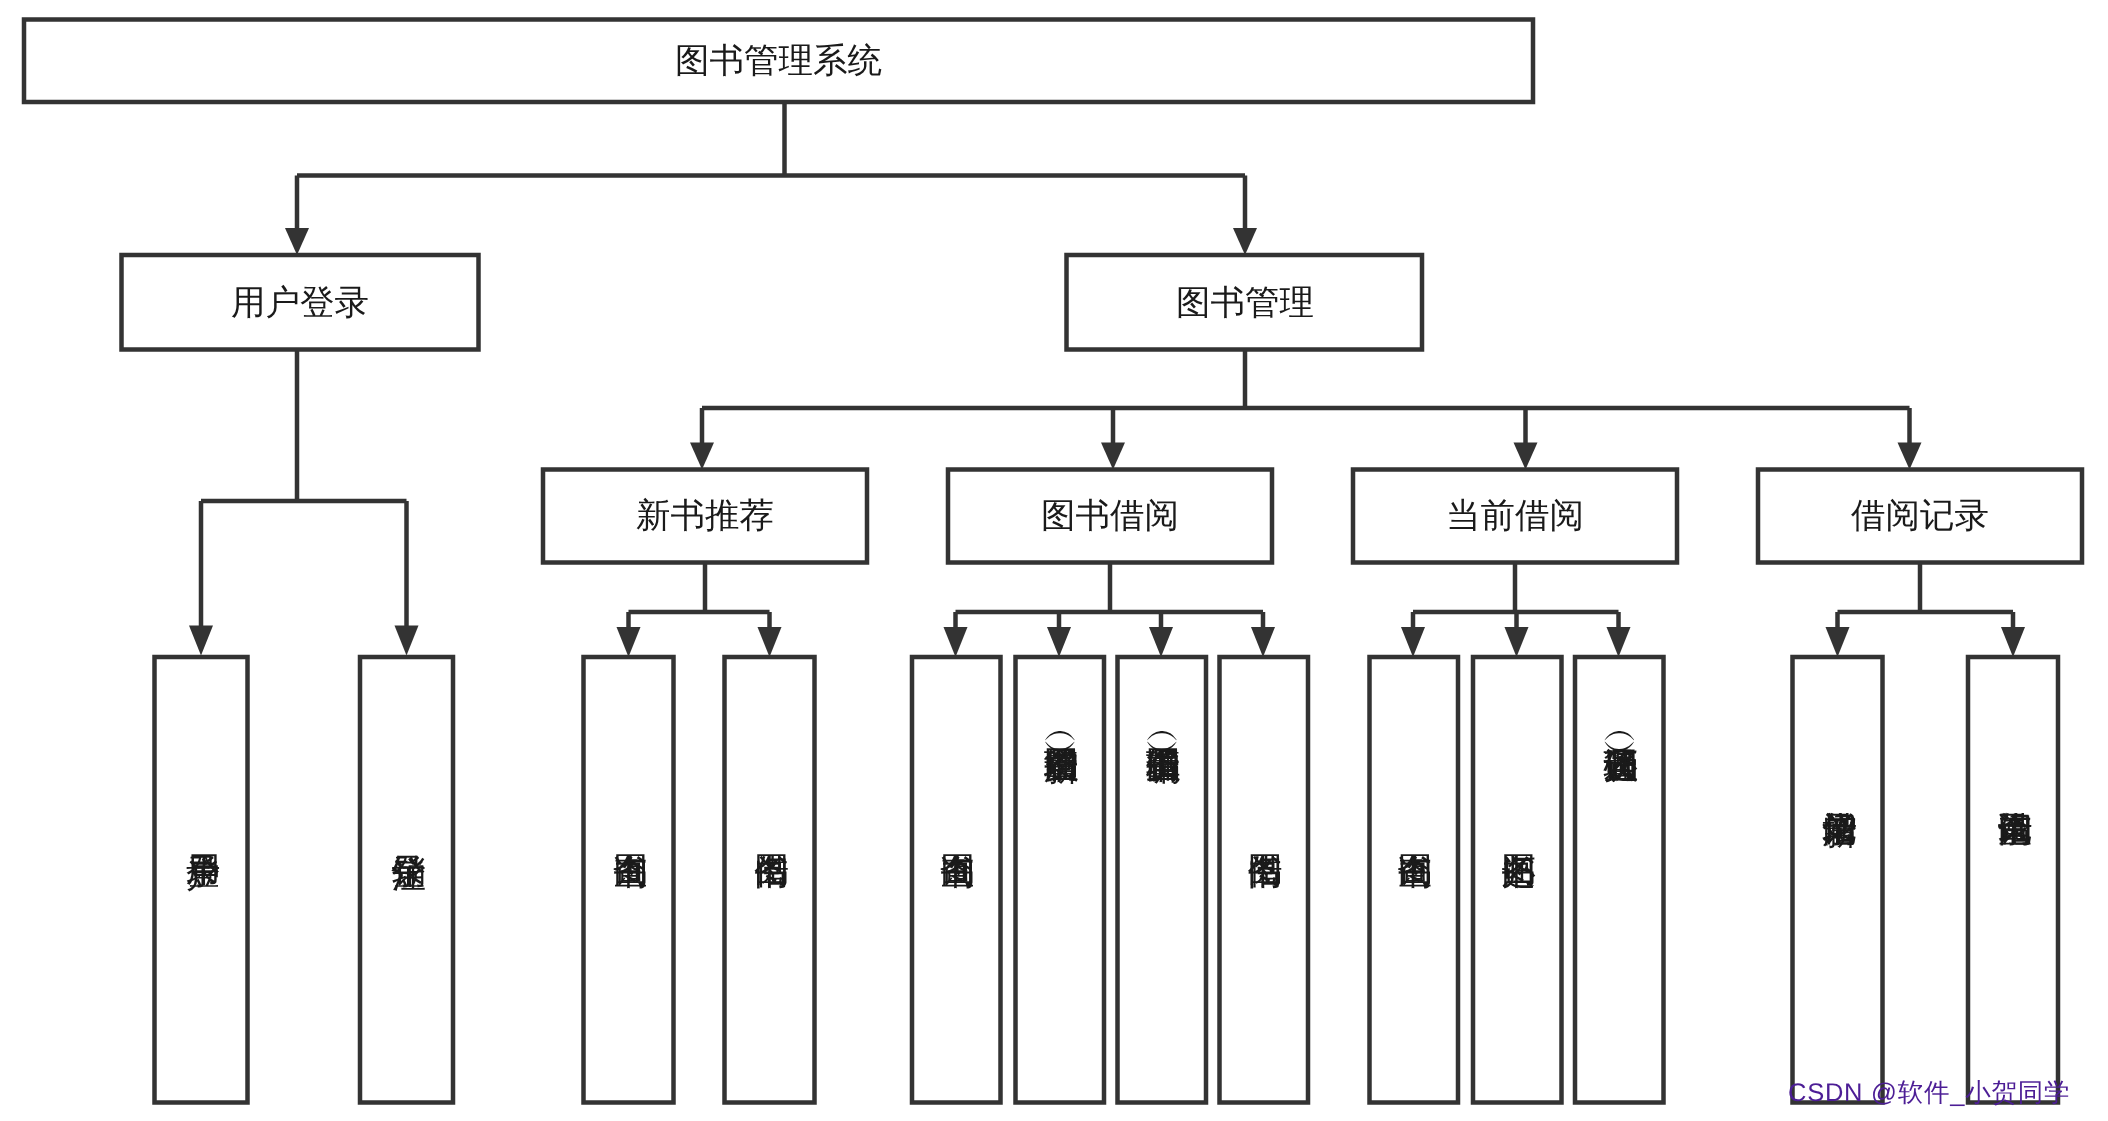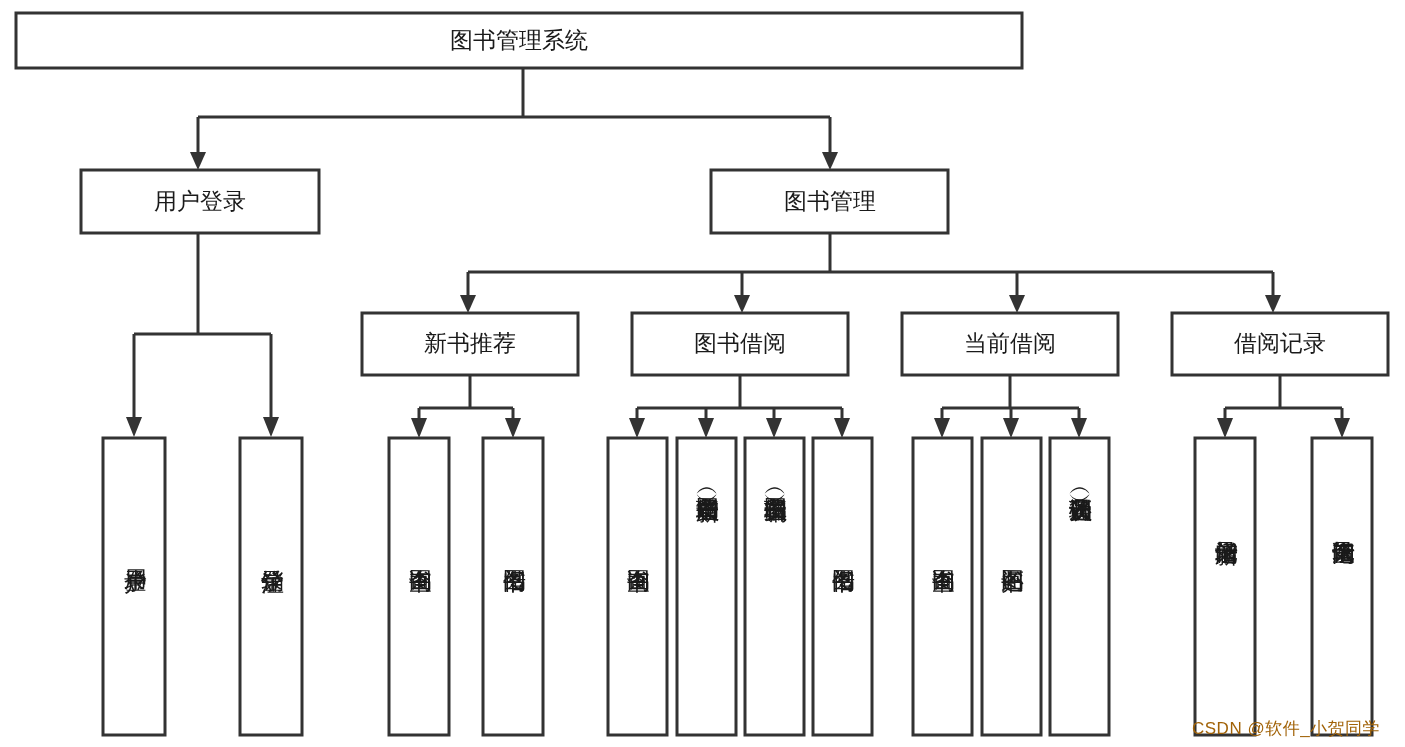--- a/index.html
+++ b/index.html
@@ -19,21 +19,21 @@
     fill:#1a1a1a;
     text-anchor:middle;
     dominant-baseline:middle;
   }
   .label-h{font-size:23px;}
   .label-v{font-size:23px;}
   .watermark{
     position:absolute;
     left:1192px;top:717px;
     font-size:17px;
-    color:#a16207;
+    color:#4c1d95;
     white-space:nowrap;
     letter-spacing:0.5px;
     font-family:"Liberation Sans","DejaVu Sans",sans-serif;
   }
 </style>
 </head>
 <body>
 
 <div id="diagram-root">
 

